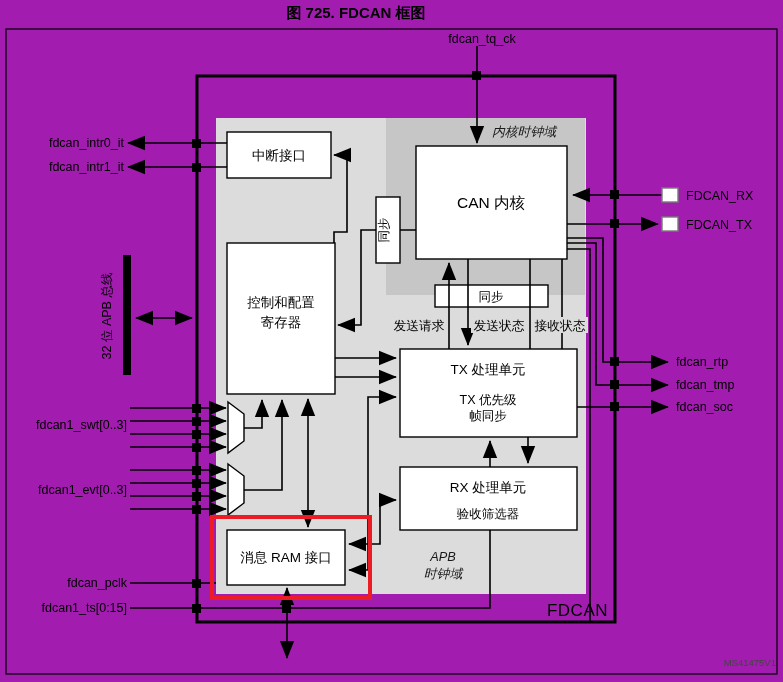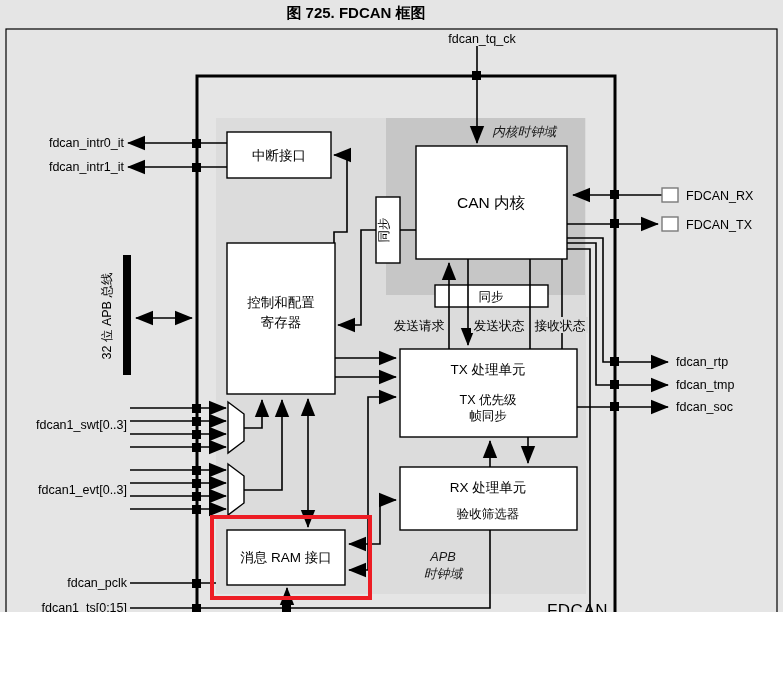--- a/index.html
+++ b/index.html
@@ -1,17 +1,17 @@
 <!DOCTYPE html>
 <html><head>
 <meta charset="utf-8">
 <style>
   html,body{margin:0;padding:0;background:#ffffff;}
   body{font-family:"Liberation Sans","DejaVu Sans",sans-serif;}
-  .stage{position:relative;width:783px;height:612px;background:#e5e5e5;overflow:hidden;text-decoration:underline;}
+  .stage{position:relative;width:783px;height:682px;background:#a21caf;overflow:hidden;text-decoration:underline;}
   svg text{font-family:"Liberation Sans","DejaVu Sans",sans-serif;fill:#000;}
   .sig{font-size:12.5px;}
   .cjk{font-size:13.5px;}
   .small-cjk{font-size:12.5px;}
   .buslab{font-size:12.8px;}
   .domain{font-size:12.8px;font-style:italic;fill:#1a1a1a;}
   .title{font-size:15px;font-weight:bold;}
   .core{font-size:15.5px;}
   .fdcan{font-size:17px;letter-spacing:.5px;}
   .code{font-size:9.5px;fill:#444;}

